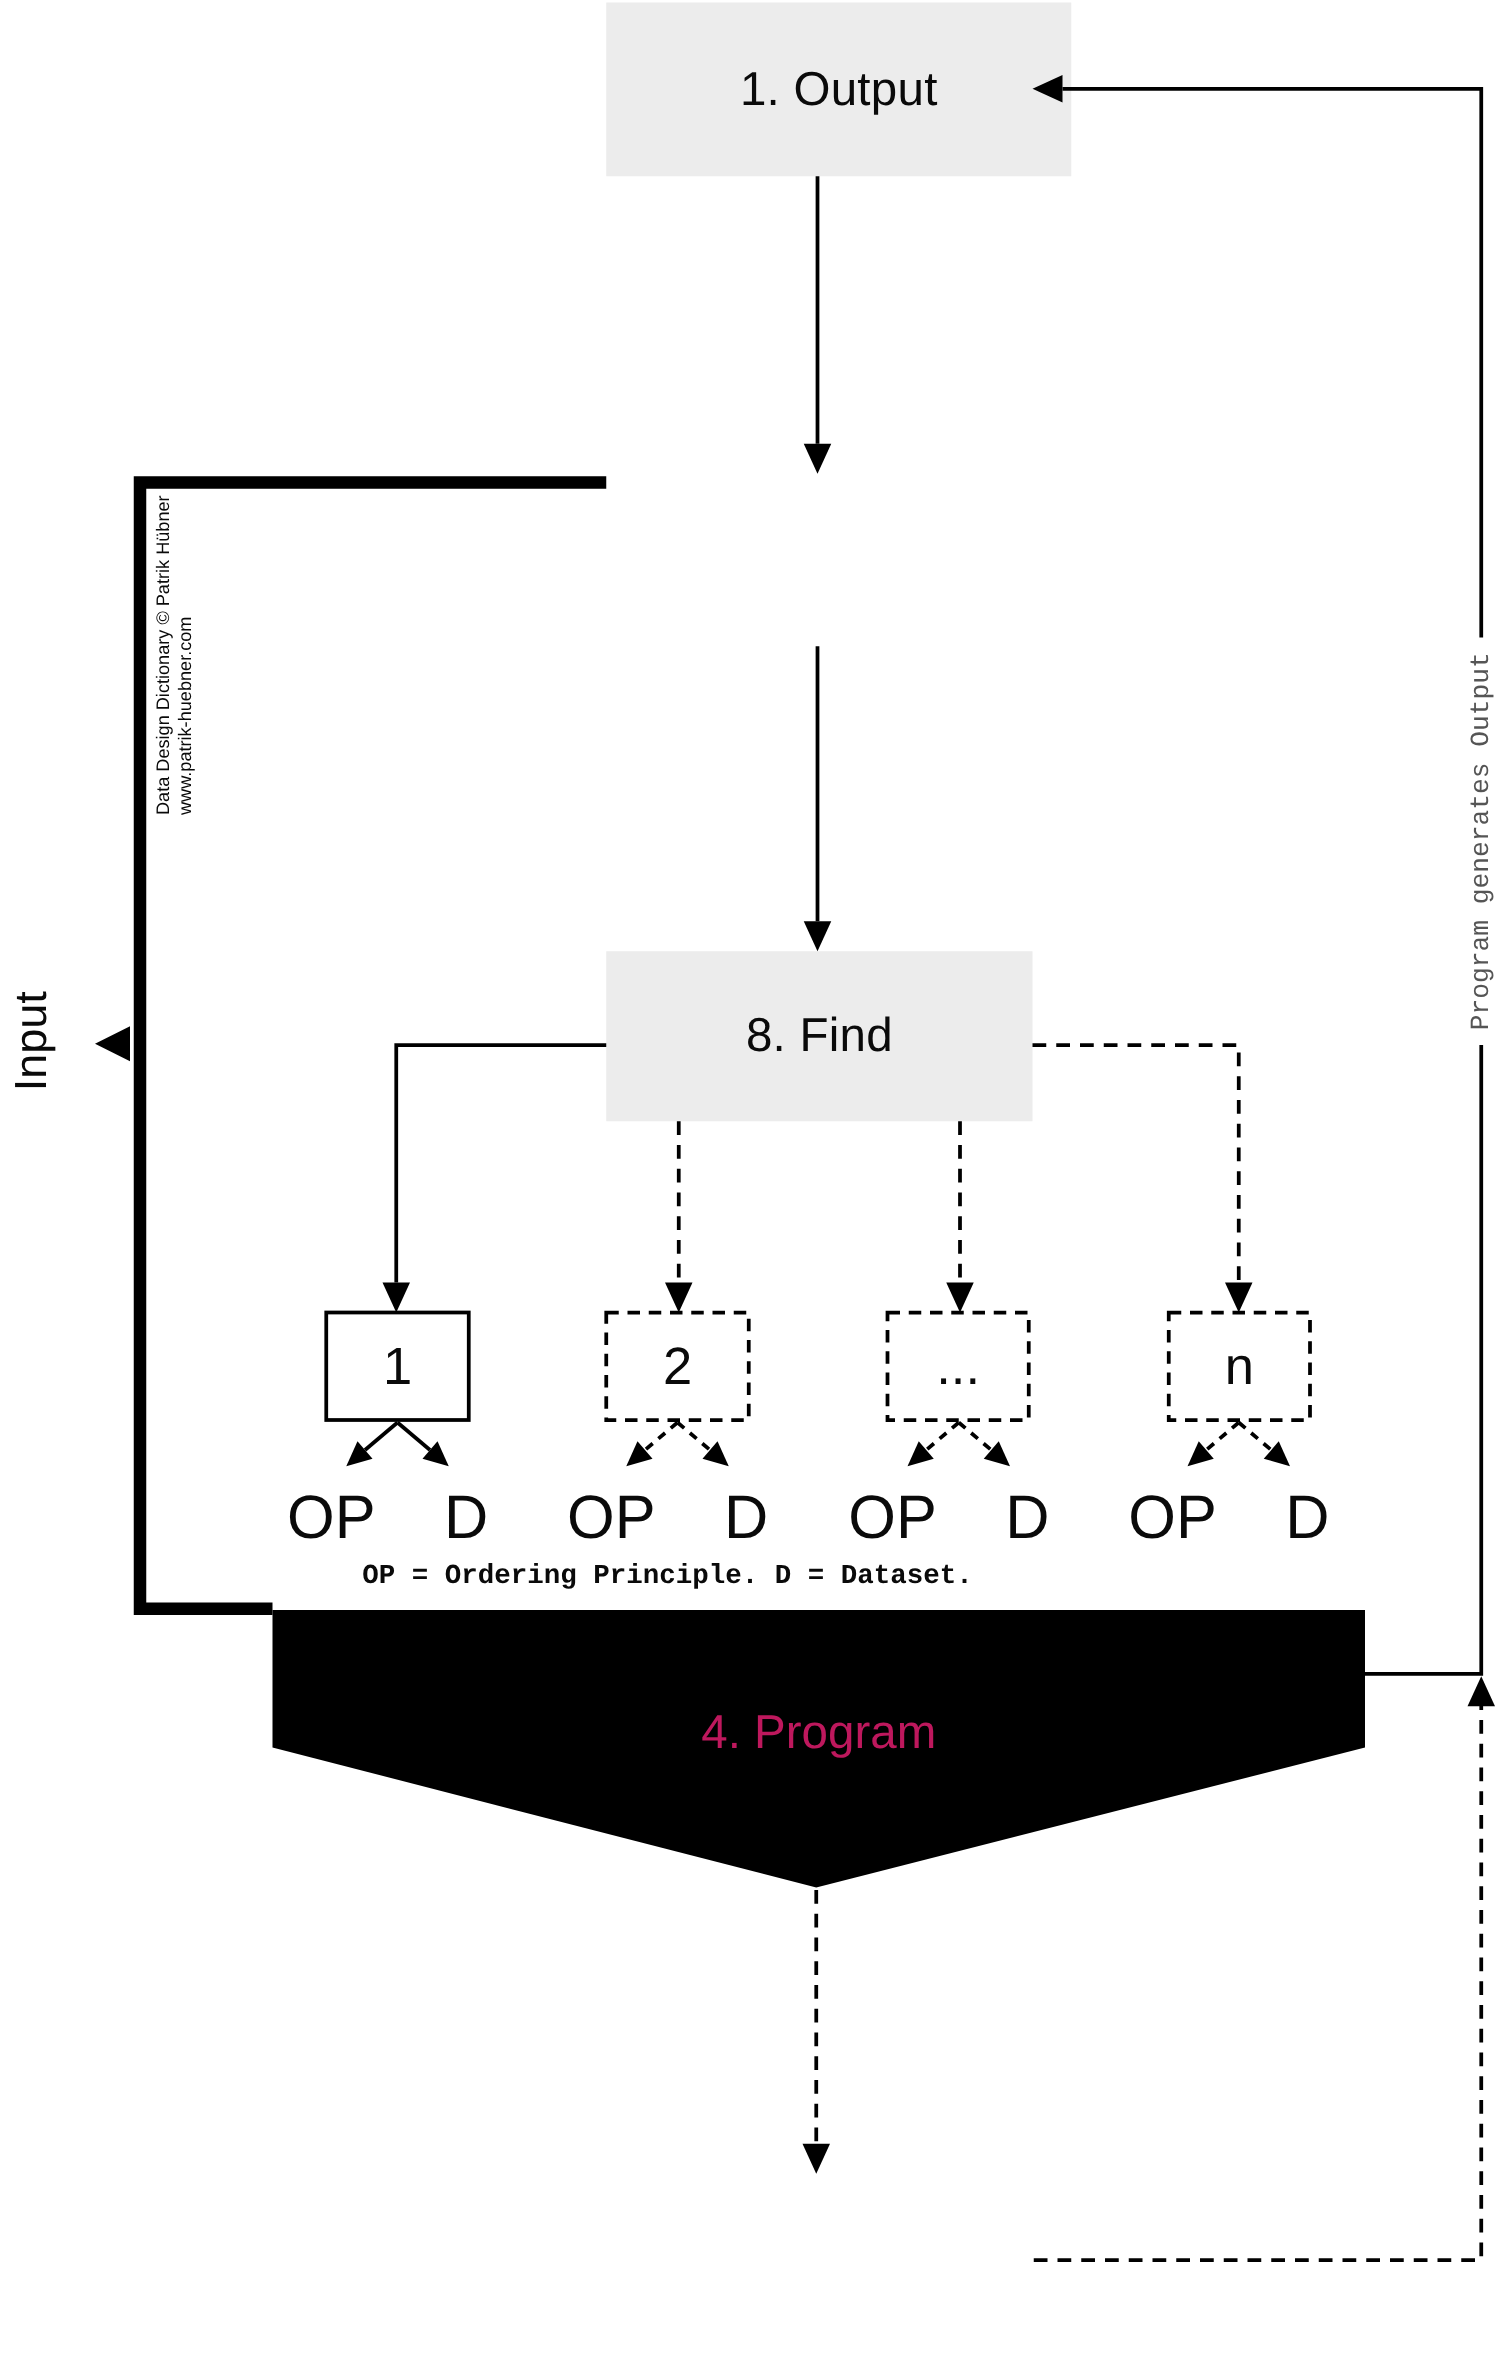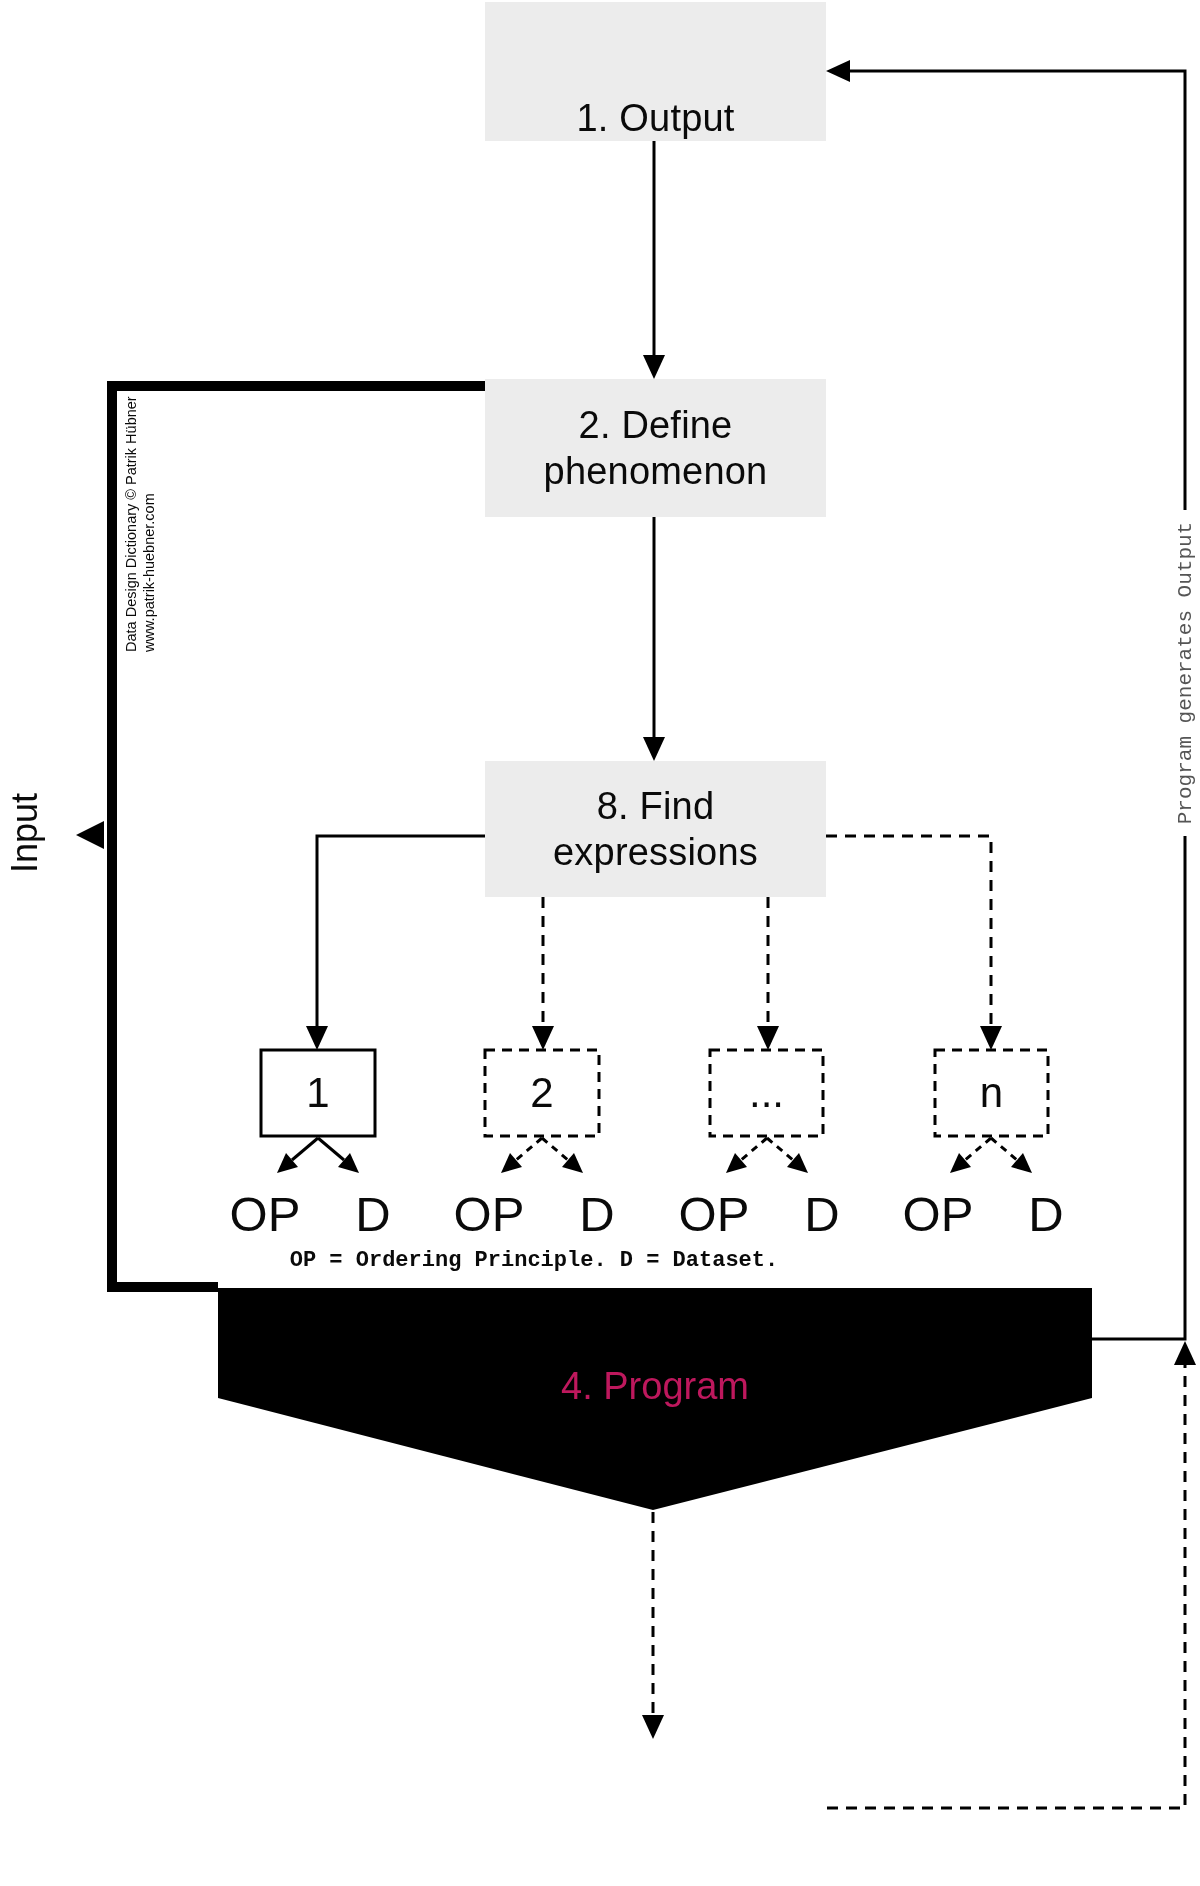--- a/index.html
+++ b/index.html
@@ -2,21 +2,21 @@
 <html><head>
 <meta charset="utf-8">
 <style>
   html,body{margin:0;padding:0;background:#fff;}
   .stage{position:relative;width:1200px;height:1886px;background:#fff;overflow:hidden;
          font-family:"Liberation Sans","DejaVu Sans",sans-serif;color:#0a0a0a;}
   .stage svg.wires{position:absolute;left:0;top:0;z-index:1;}
   .graybox{position:absolute;background:#ececec;z-index:0;
            display:flex;flex-direction:column;align-items:center;justify-content:center;
            font-size:38px;font-weight:500;line-height:46px;text-align:center;letter-spacing:.2px;}
-  .box1{left:485px;top:2px;width:341px;height:139px;justify-content:flex-end;}
+  .box1{left:485px;top:2px;width:372px;height:139px;}
   .box2{left:485px;top:379px;width:341px;height:138px;}
   .box3{left:485px;top:761px;width:341px;height:136px;}
   .box5{left:485px;top:1741px;width:341px;height:145px;}
   .exprlabel{position:absolute;z-index:2;display:flex;align-items:center;justify-content:center;
              font-size:42px;font-weight:500;}
   .e1{left:261px;top:1050px;width:114px;height:86px;}
   .e2{left:485px;top:1050px;width:114px;height:86px;}
   .e3{left:710px;top:1050px;width:113px;height:86px;}
   .e4{left:935px;top:1050px;width:113px;height:86px;}
   .opd{position:absolute;z-index:2;top:1186px;width:110px;height:44px;text-align:center;
@@ -35,27 +35,22 @@
               color:#555;text-align:center;line-height:30px;white-space:nowrap;}
 </style>
 </head>
 <body>
 
 <div class="stage">
 
   <div class="graybox box1">
     <span>1. Output</span>
   </div>
-  <div class="graybox box2">
-    <span>2. Define</span>
-    <span>phenomenon</span>
-  </div>
   <div class="graybox box3">
     <span>8. Find</span>
-    <span>expressions</span>
   </div>
 
   <svg class="wires" width="1200" height="1886" viewBox="0 0 1200 1886">
     <g stroke="#000" fill="none" stroke-width="3">
       <path d="M654 141 V 355"></path>
       <path d="M654 517 V 737"></path>
       <path d="M485 836 H 317 V 1026"></path>
       <path d="M1092 1339 H 1185 V 71 H 850"></path>
     </g>
     <g stroke="#000" fill="none" stroke-width="3" stroke-dasharray="11 8">

